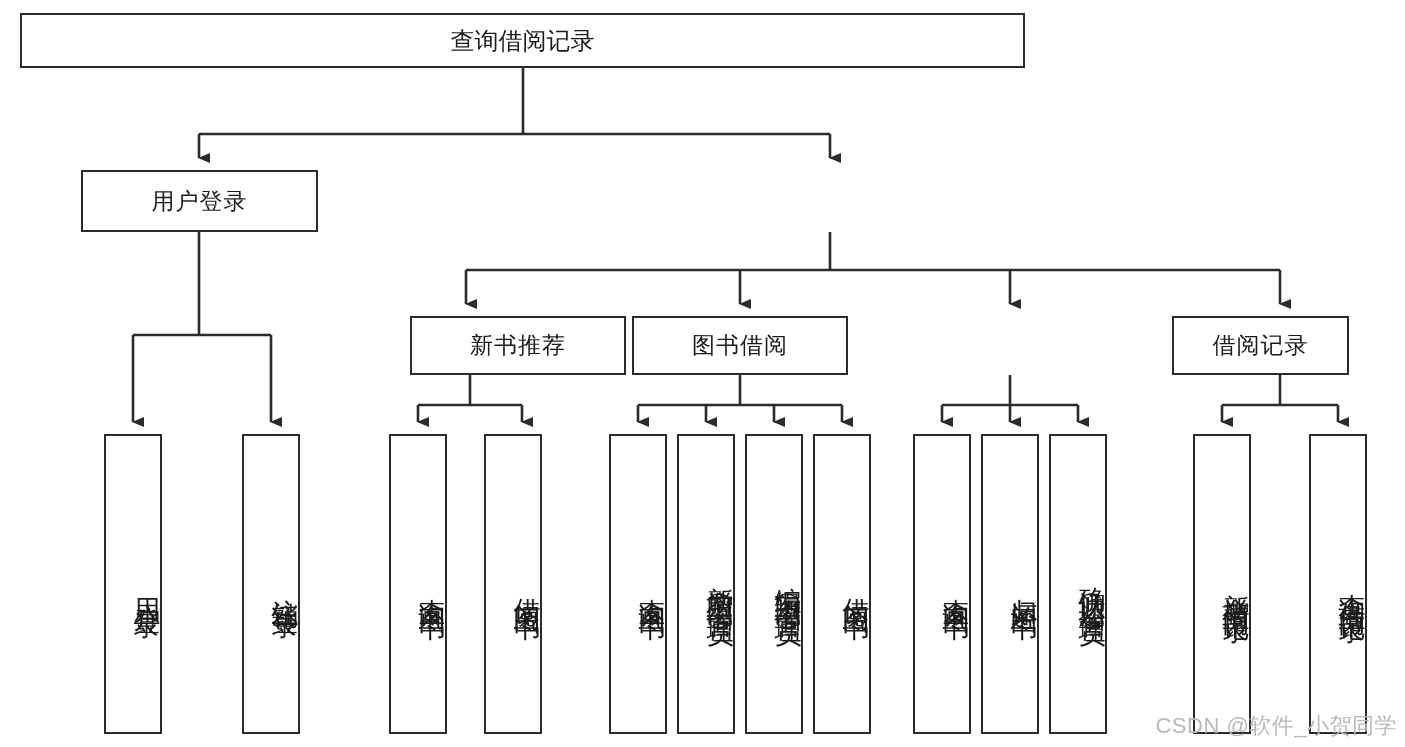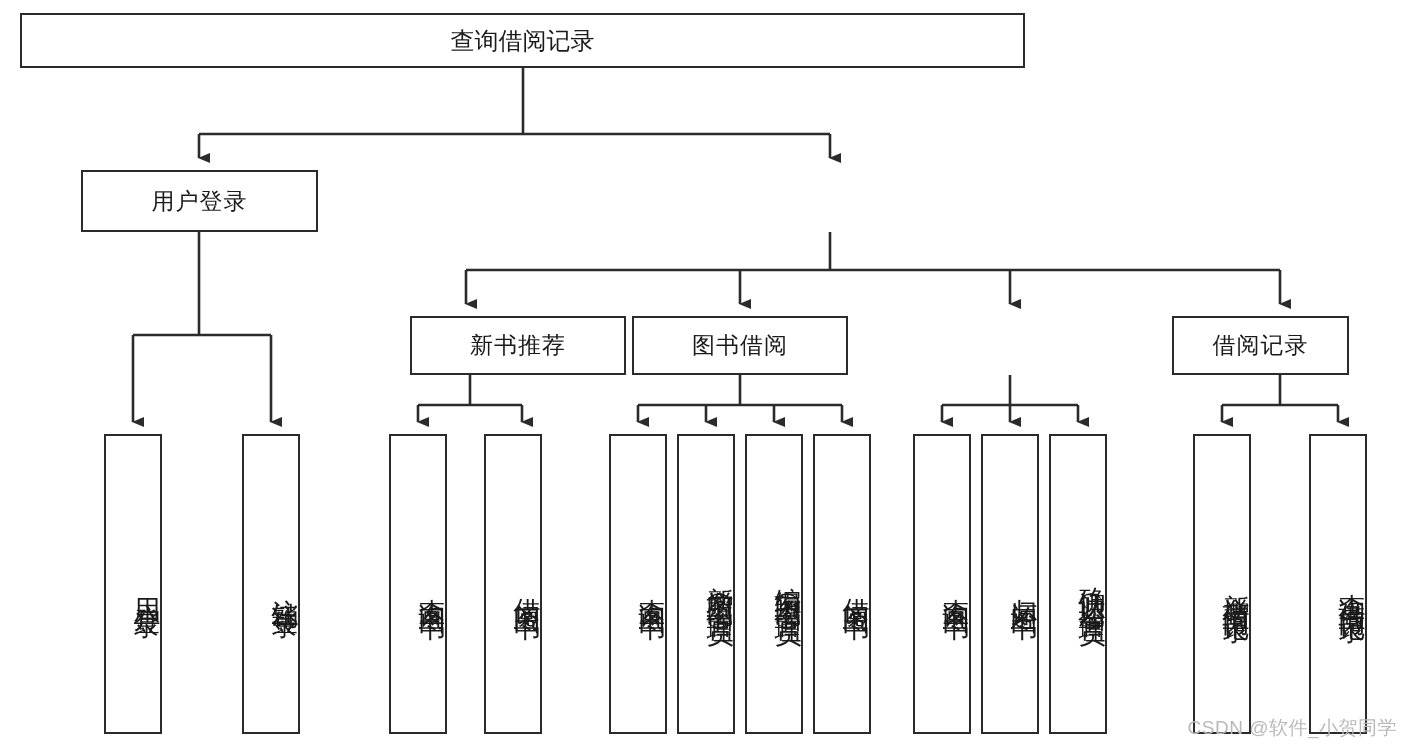--- a/index.html
+++ b/index.html
@@ -53,21 +53,21 @@
   }
   .node.vert .vtext {
     writing-mode: vertical-rl;
     text-orientation: upright;
     line-height: 1;
   }
   .watermark {
     position: absolute;
     right: 8px;
     bottom: 6px;
-    font-size: 19px;
+    font-size: 22px;
     color: #b9b9b9;
     letter-spacing: 0.5px;
     z-index: 5;
     white-space: nowrap;
   }
 </style>
 </head>
 <body>
 
 <div id="canvas">

